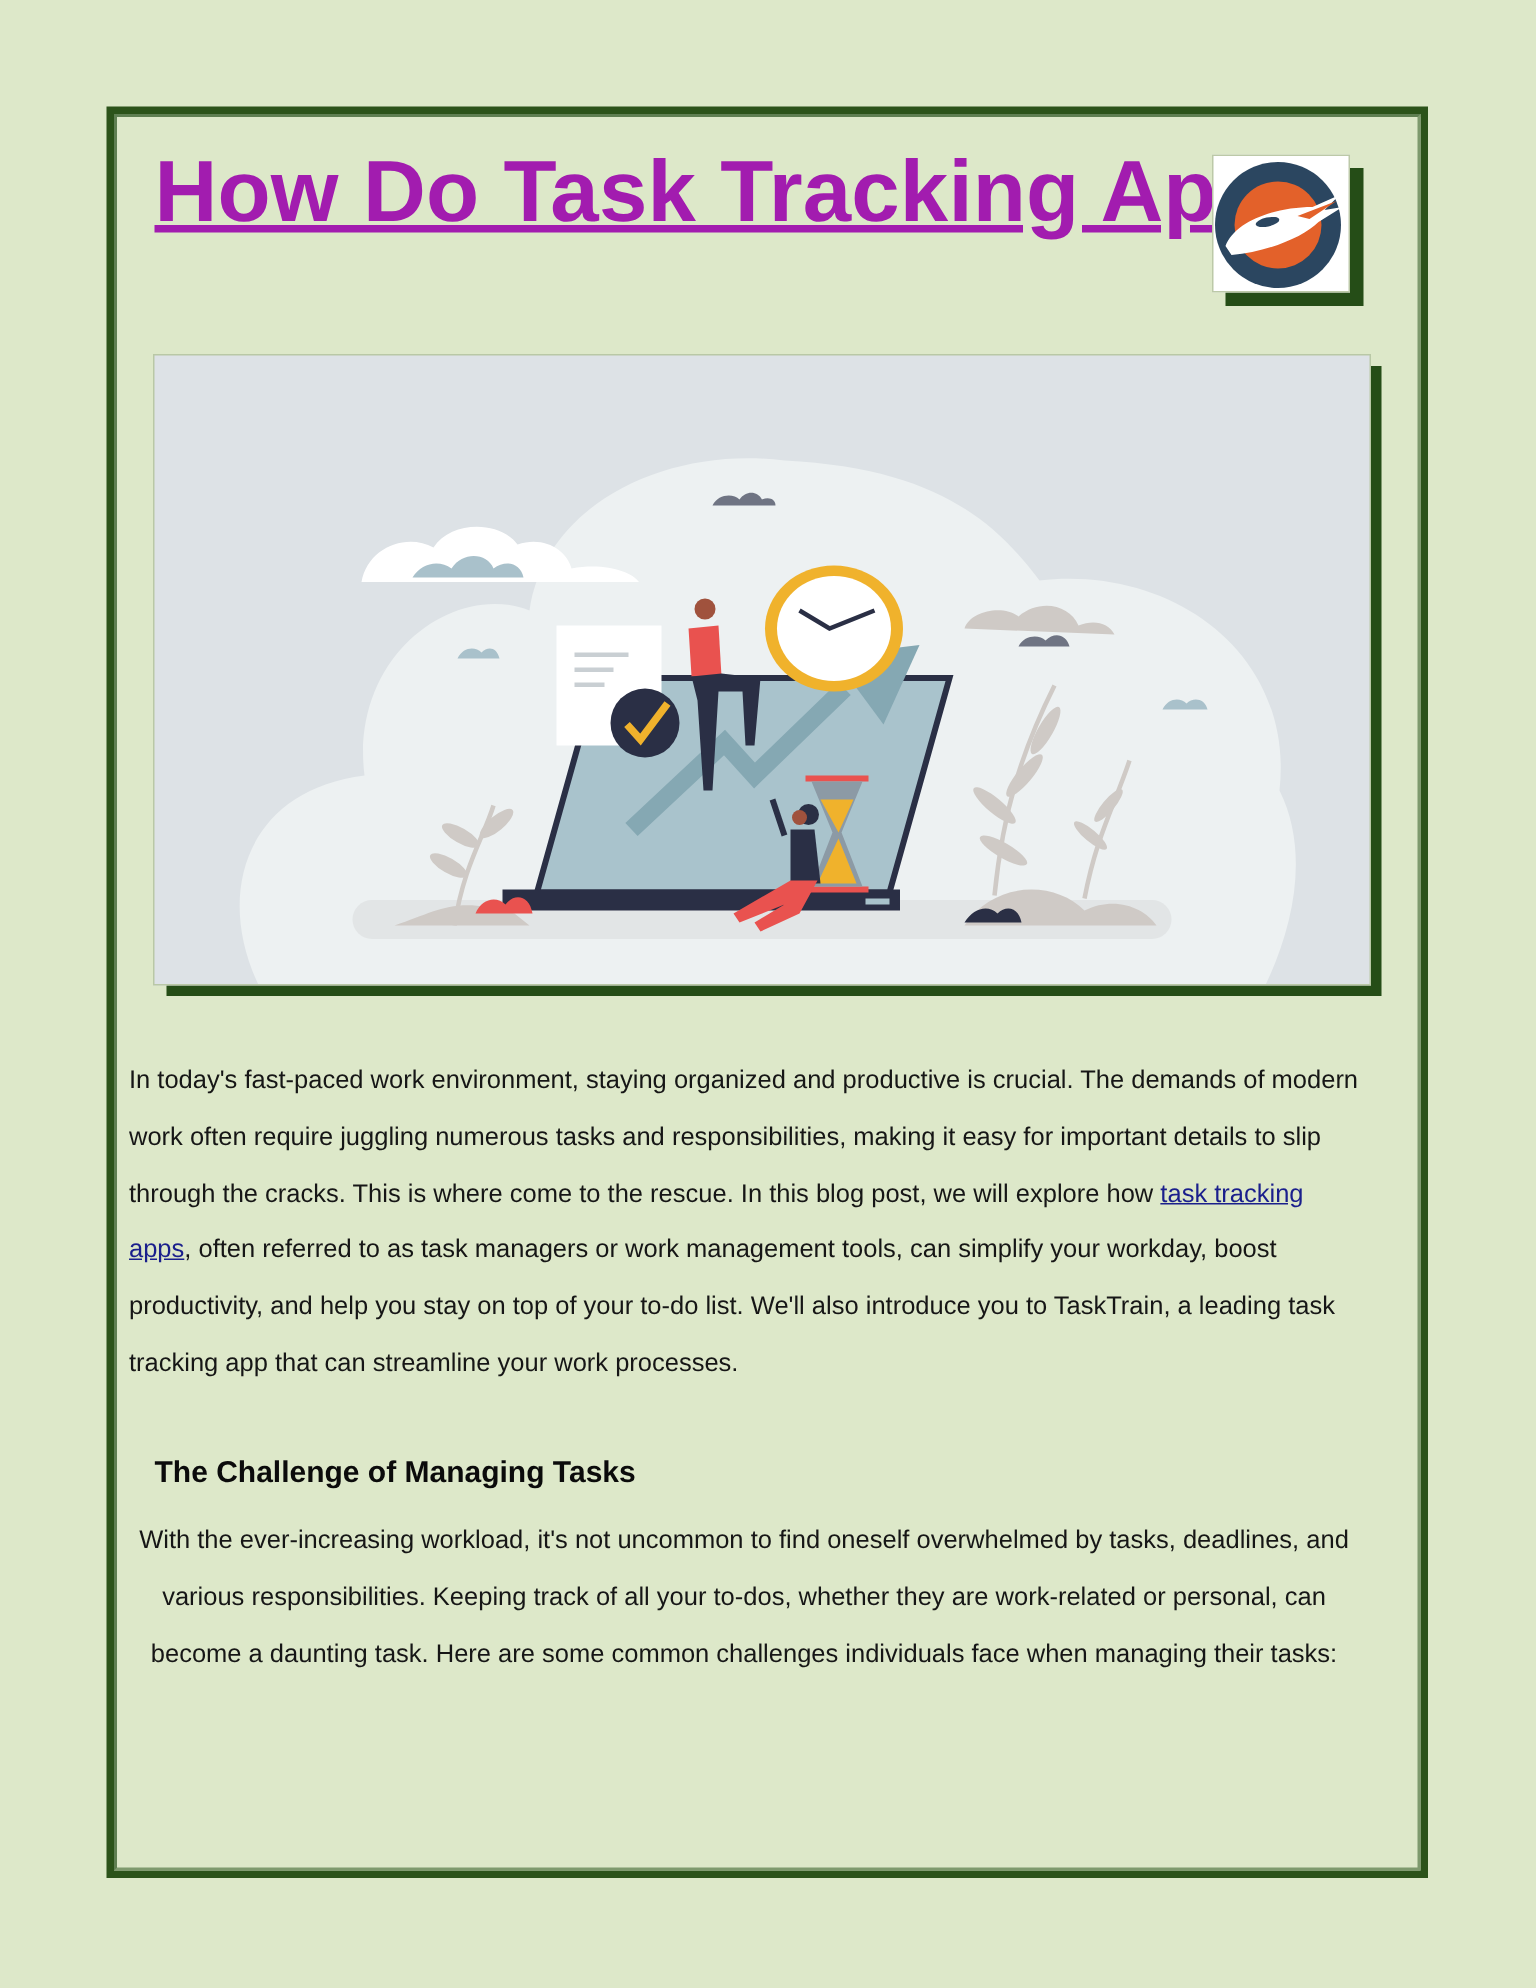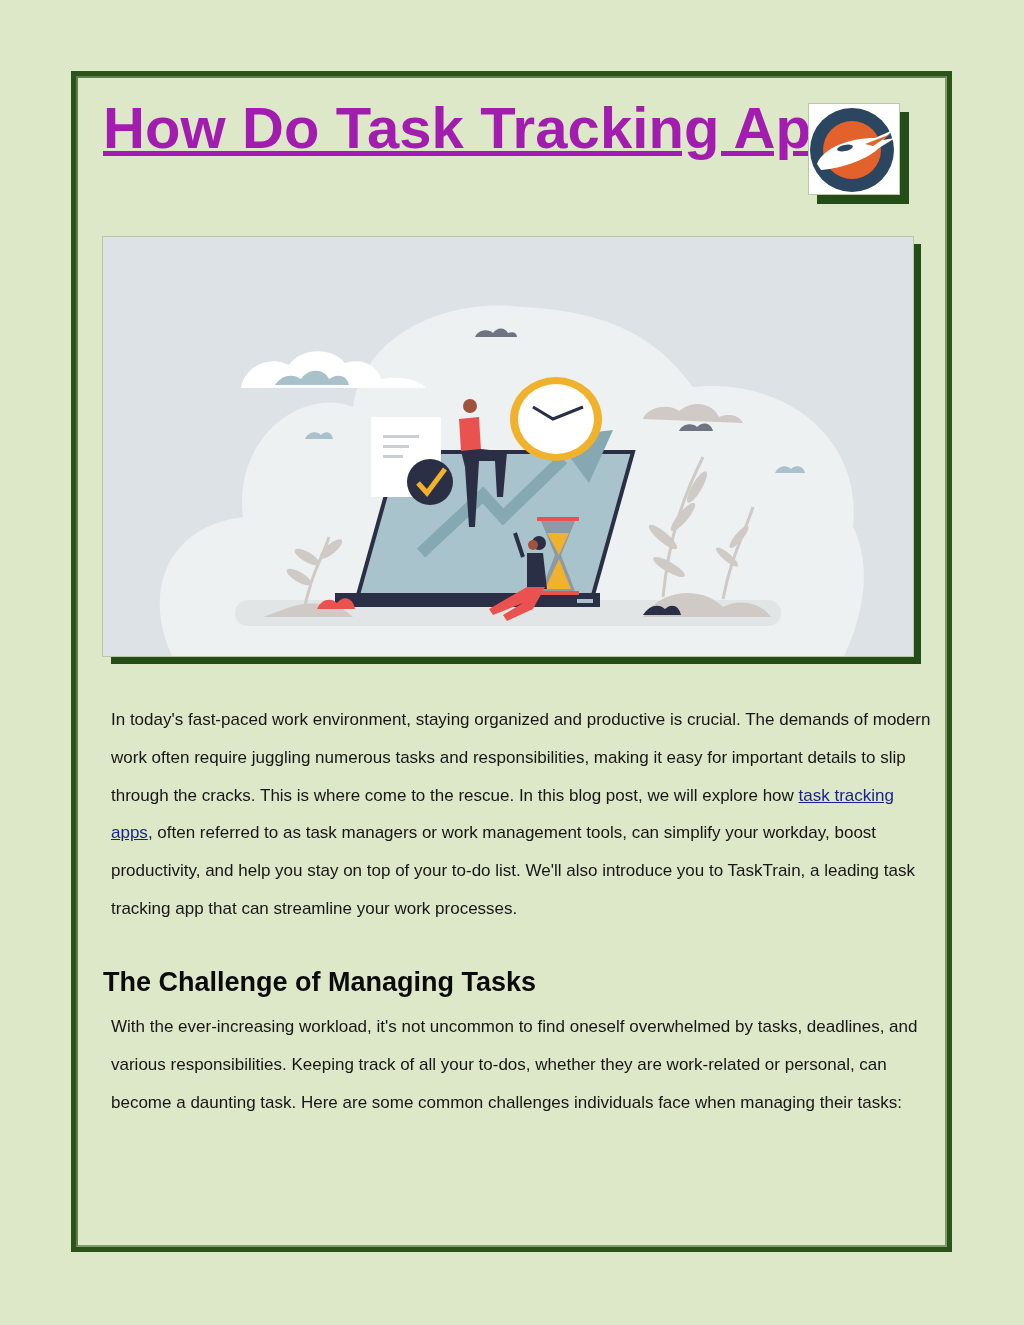--- a/index.html
+++ b/index.html
@@ -57,39 +57,39 @@
   .hero {
     position: absolute; left: 102px; top: 236px;
     width: 812px; height: 421px;
     background: #dde2e6;
     border: 1px solid #b9c8a6;
     box-sizing: border-box;
     overflow: hidden;
   }
   .hero svg { position: absolute; left: 0; top: 0; }
   .body-text {
-    position: absolute; left: 111px;
+    position: absolute; left: 86px;
     width: 820px;
     margin: 0;
     font-family: "Liberation Sans", sans-serif;
     font-size: 17px;
     line-height: 37.8px;
     color: #161616;
   }
   .para1 { top: 701px; }
   .h2 {
     position: absolute; left: 103px; top: 963px;
     margin: 0;
     font-family: "Liberation Sans", sans-serif;
     font-weight: bold;
-    font-size: 27px;
+    font-size: 20px;
     line-height: 38px;
     color: #0b0b0b;
   }
-  .para2 { top: 1008px; }
+  .para2 { top: 1008px; text-align: center; }
   a.link { color: #1a1f8c; text-decoration: underline; }
 </style>
 </head>
 <body>
 
 <div class="frame-outer"></div>
 <div class="frame-inner"></div>
 
 <h1 class="title"><span>How Do Task Tracking Apps</span><br></h1>
 

